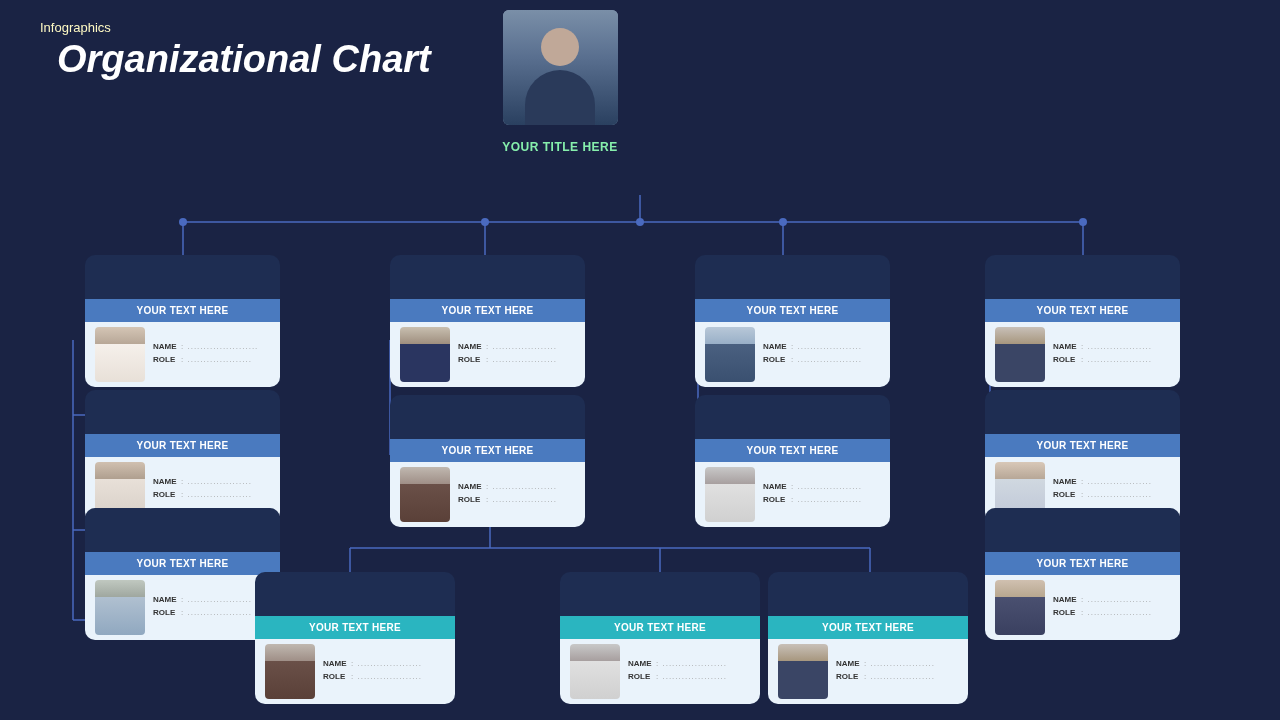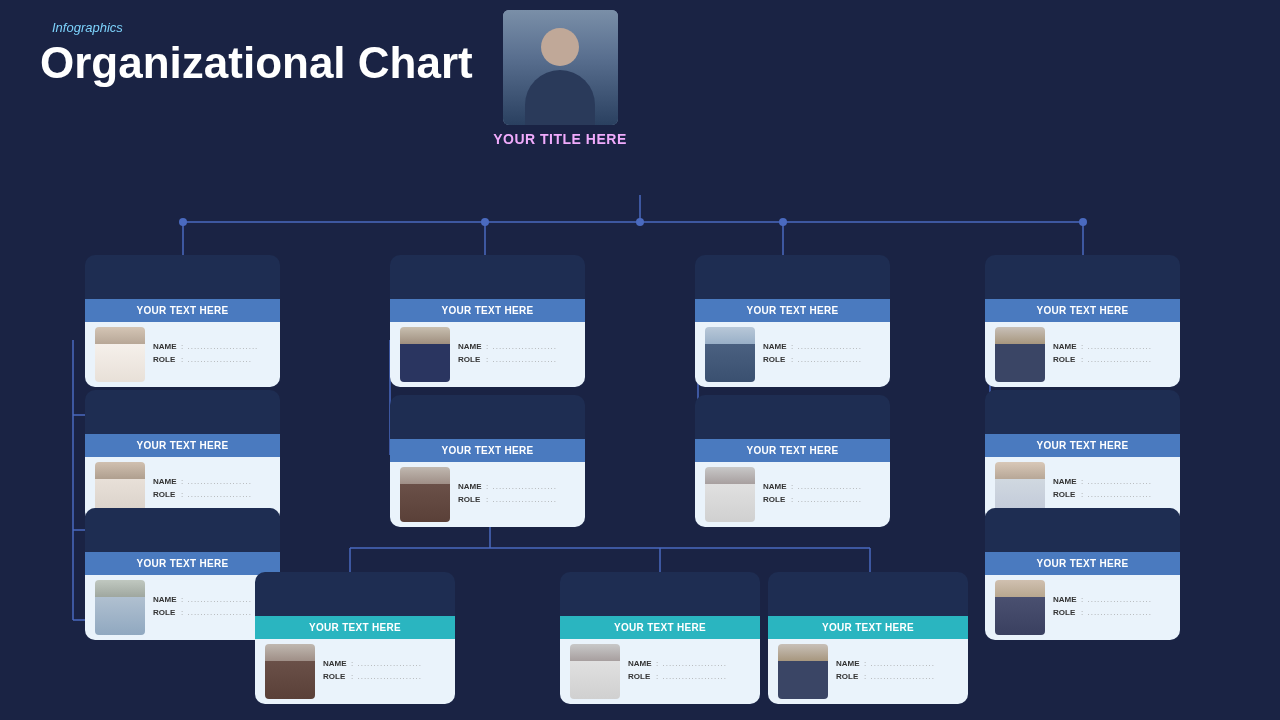--- a/index.html
+++ b/index.html
@@ -8,33 +8,33 @@
       height: 720px;
       background: #1a2344;
       font-family: Arial, sans-serif;
       overflow: hidden;
       position: relative;
     }
 
     .infographics-label {
       position: absolute;
       top: 20px;
-      left: 52px;
-      color: #7dd3fc;
+      left: 40px;
+      color: #fef9c3;
       font-size: 13px;
+    }
+
+    .main-title {
+      position: absolute;
+      top: 38px;
+      left: 57px;
+      color: #ffffff;
+      font-size: 38px;
+      font-weight: bold;
       font-style: italic;
-    }
-
-    .main-title {
-      position: absolute;
-      top: 38px;
-      left: 40px;
-      color: #ffffff;
-      font-size: 44px;
-      font-weight: bold;
     }
 
     
     .ceo-section {
       position: absolute;
       top: 10px;
       left: 50%;
       transform: translateX(-50%);
       display: flex;
       flex-direction: column;
@@ -79,25 +79,25 @@
       bottom: 0;
       left: 50%;
       transform: translateX(-50%);
       width: 70px;
       height: 55px;
       background: #2a3a5a;
       border-radius: 35px 35px 0 0;
     }
 
     .ceo-title {
-      color: #f0abfc;
-      font-size: 14px;
+      color: #86efac;
+      font-size: 12px;
       font-weight: bold;
       text-align: center;
-      margin-top: 6px;
+      margin-top: 15px;
       letter-spacing: 0.5px;
     }
 
     .ceo-desc {
       color: #a0b0c8;
       font-size: 9px;
       text-align: center;
       margin-top: 4px;
       line-height: 1.4;
     }

